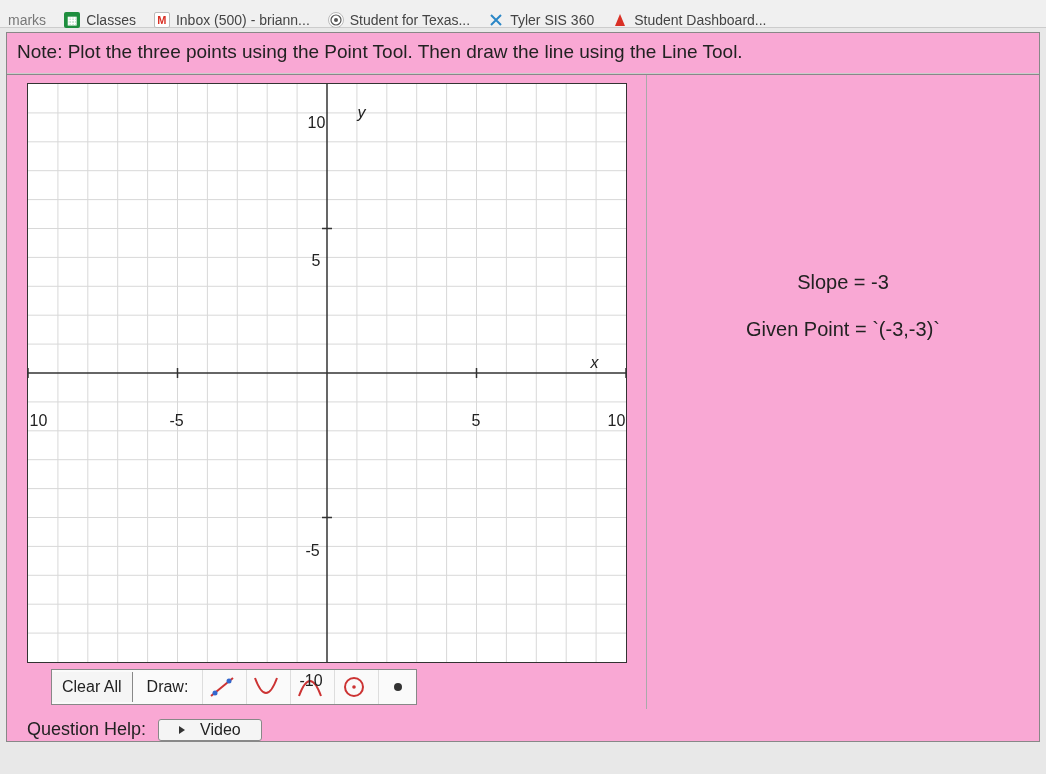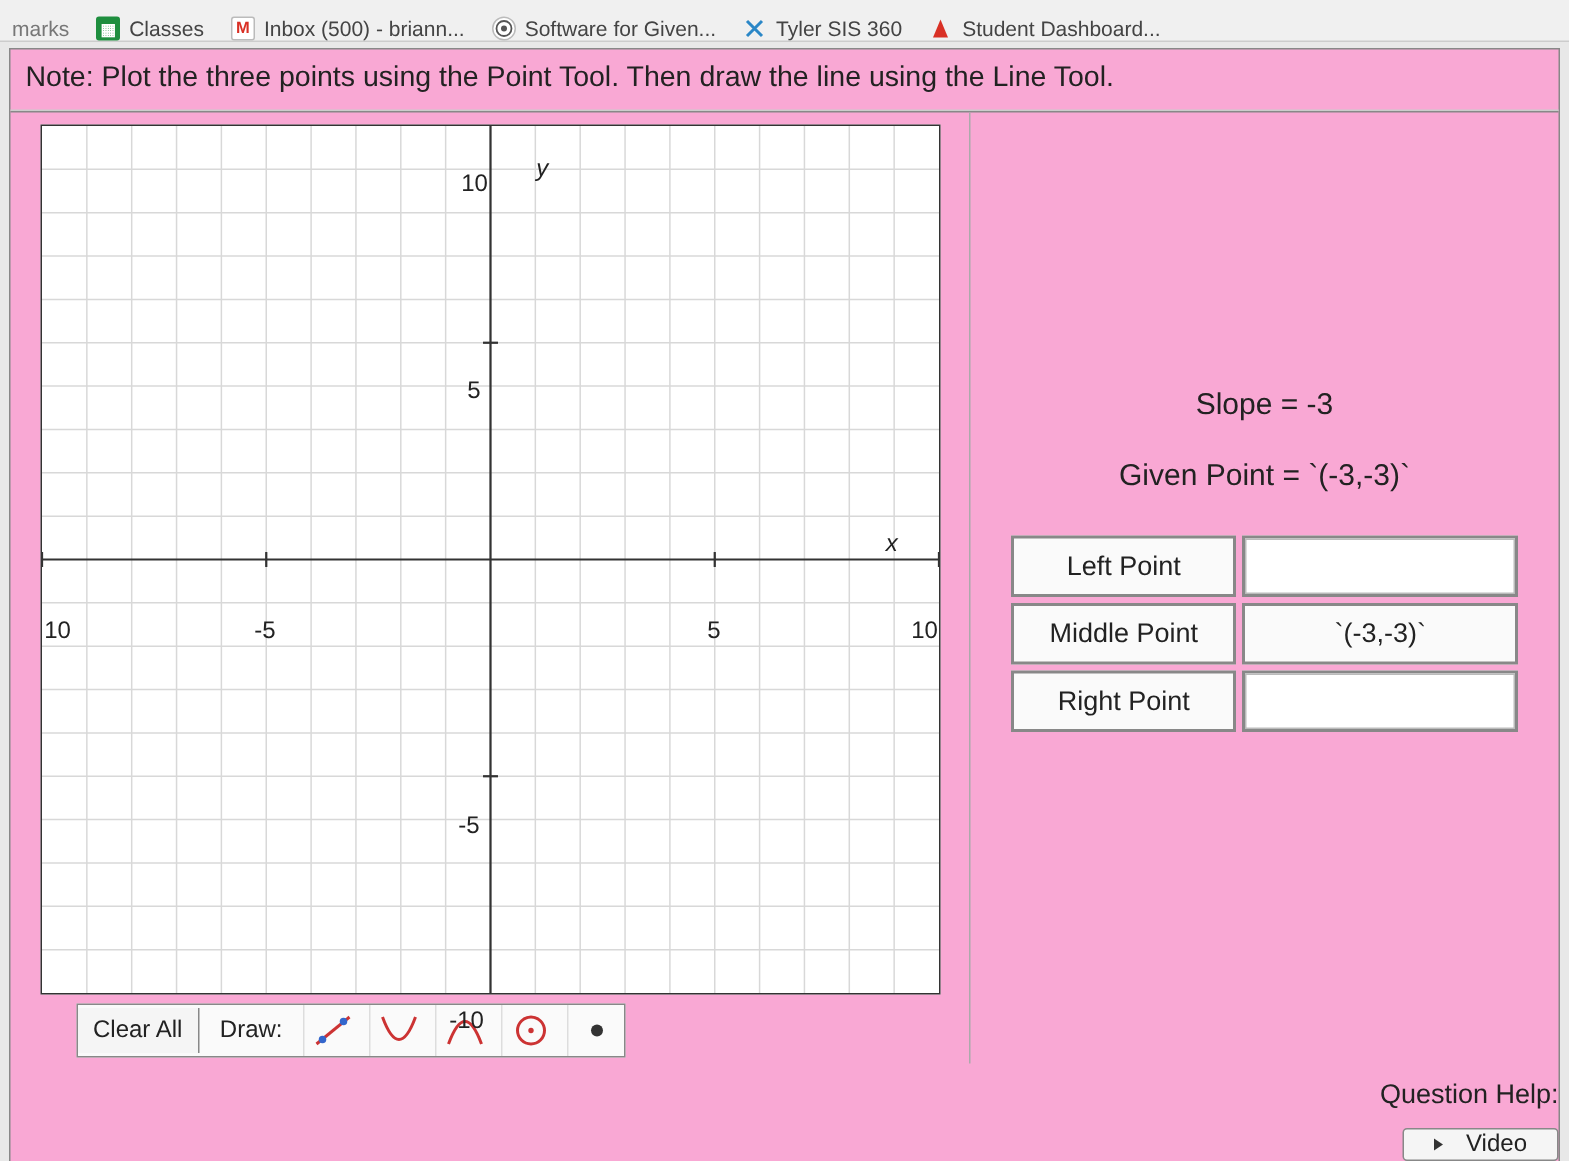--- a/index.html
+++ b/index.html
@@ -9,23 +9,23 @@
     background: #e8e8e8;
     width: 1046px;
     height: 774px;
     overflow: hidden;
     color: #222;
   }
 
   
   .bookmarks {
     display: flex;
-    align-items: flex-end;
+    align-items: flex-start;
     gap: 18px;
-    padding: 0 8px;
+    padding: 12px 8px;
     height: 28px;
     background: #f0f0f0;
     border-bottom: 1px solid #ccc;
     font-size: 14px;
     color: #444;
   }
   .bookmarks .bm {
     display: flex;
     align-items: center;
     gap: 6px;
@@ -64,21 +64,21 @@
     display: flex;
     border-top: 1px solid #888;
   }
   .graph-col {
     width: 640px;
     padding: 8px 8px 4px 8px;
     border-right: 1px solid #aaa;
   }
   .info-col {
     flex: 1;
-    padding: 20px 12px 10px 12px;
+    padding: 32px 12px 10px 12px;
     text-align: center;
   }
 
   
   .graph-wrap {
     position: relative;
     width: 600px;
     height: 580px;
     border: 1px solid #333;
     background: #fff;
@@ -145,23 +145,22 @@
   }
   .answers-table td.val.empty {
     background: #fff;
     box-shadow: inset 0 0 0 1px #bbb;
   }
 
   .help-row {
     padding: 10px 0 0 20px;
     font-size:18px;
     display:flex;
-    align-items:flex-end;
+    align-items:flex-start;
     gap: 12px;
-    flex-direction: column;
   }
   .video-btn {
     display:inline-flex;
     align-items:center;
     gap:15px;
     border:1px solid #888;
     padding:1px 20px;
     border-radius:3px;
     background:#f5f5f5;
     cursor:pointer;
@@ -184,21 +183,21 @@
     <span class="favicon fav-gmail">M</span>
     <span>Inbox (500) - briann...</span>
   </span>
   <span class="bm">
     <span class="favicon fav-texas">
       <svg width="14" height="14" viewBox="0 0 14 14">
           <circle cx="7" cy="7" r="5" fill="none" stroke="#555" stroke-width="1.2"></circle>
           <circle cx="7" cy="7" r="2" fill="#555"></circle>
         </svg>
     </span>
-    <span>Software for Given...</span>
+    <span>Student for Texas...</span>
   </span>
   <span class="bm">
     <span class="favicon fav-tyler">
       <svg width="16" height="16" viewBox="0 0 16 16">
           <path d="M3 3 L13 13 M13 3 L3 13" stroke="#2b87c7" stroke-width="2"></path>
         </svg>
     </span>
     <span>Tyler SIS 360</span>
   </span>
   <span class="bm">
@@ -317,36 +316,20 @@
             </svg>
         </div>
       </div>
     </div>
 
     <div class="info-col">
       <div style="height:140px"></div>
       <div class="info-text">Slope = -3</div>
       <div class="info-text">Given Point = `(-3,-3)`</div>
 
-      <table class="answers-table">
-        <tbody>
-            <tr>
-          <td>Left Point</td>
-          <td class="val empty"></td>
-        </tr>
-        <tr>
-          <td>Middle Point</td>
-          <td class="val">`(-3,-3)`</td>
-        </tr>
-        <tr>
-          <td>Right Point</td>
-          <td class="val empty"></td>
-        </tr>
-      </tbody>
-        </table>
     </div>
   </div>
 
   <div class="help-row">
     <span>Question Help:</span>
     <span class="video-btn">
       <span class="play-icon"></span>
       <span>Video</span>
     </span>
   </div>

